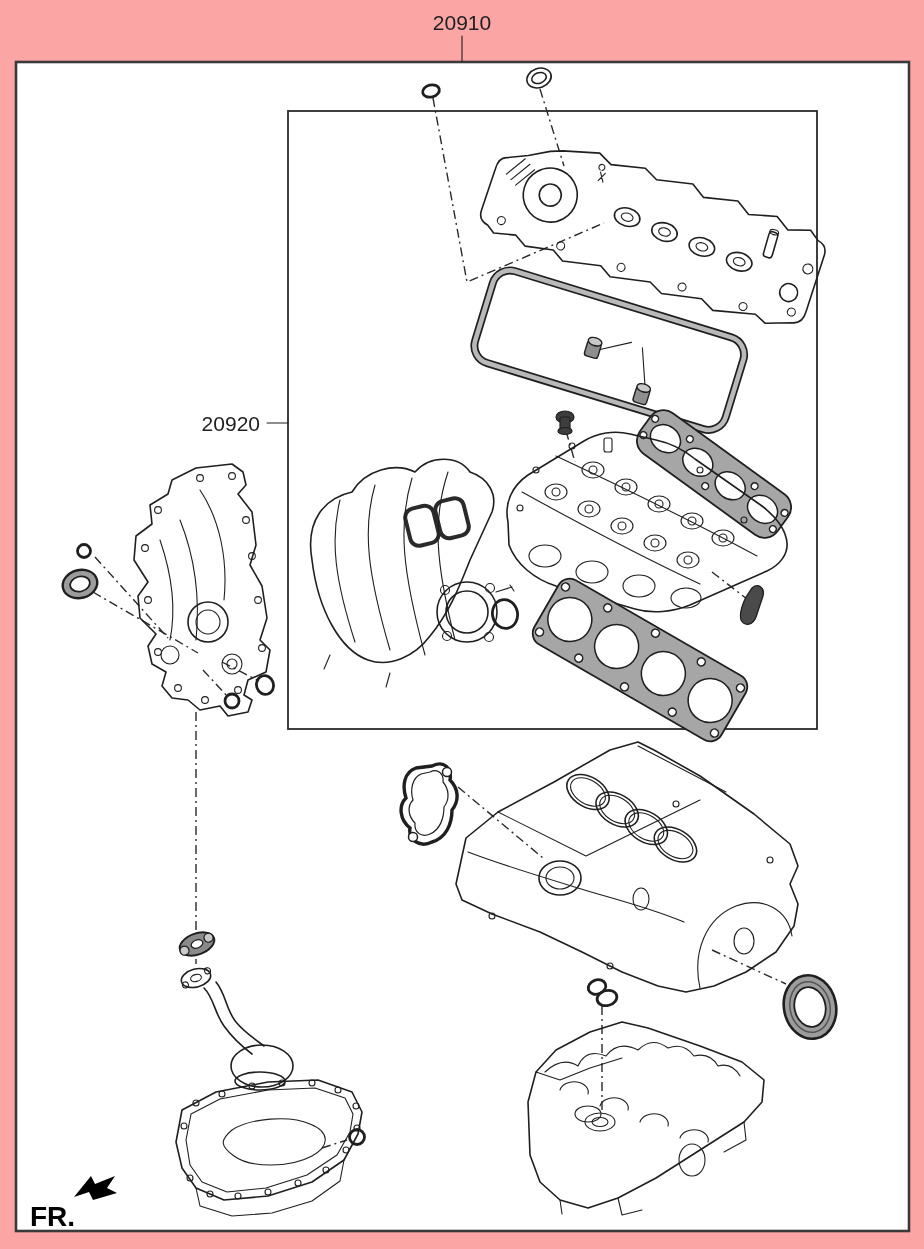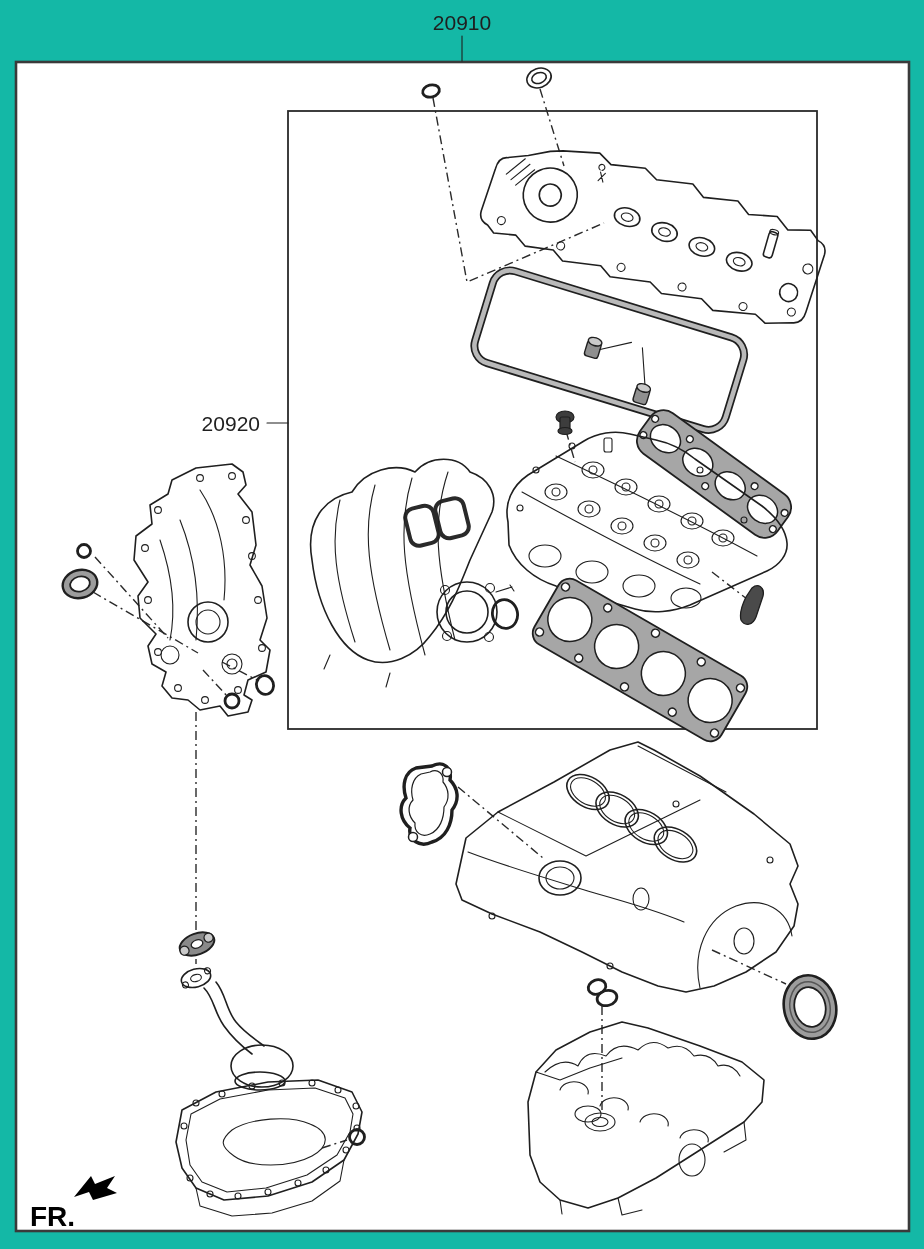--- a/index.html
+++ b/index.html
@@ -1,17 +1,17 @@
 <!DOCTYPE html>
 <html><head>
 <meta charset="utf-8">
 <style>
   html,body{margin:0;padding:0;background:#ffffff;}
   .stage{
-    position:relative;width:924px;height:1249px;background:#14b8a6;
+    position:relative;width:924px;height:1249px;background:#fca5a5;
     font-family:"Liberation Sans", sans-serif;overflow:hidden;
   }
   svg{display:block;}
   .callout-text{
     font-family:"Liberation Sans", sans-serif;
     font-size:21px;fill:#1f1f1f;cursor:pointer;
   }
   .fr-text{
     font-family:"Liberation Sans", sans-serif;
     font-size:28px;font-weight:bold;fill:#000000;

